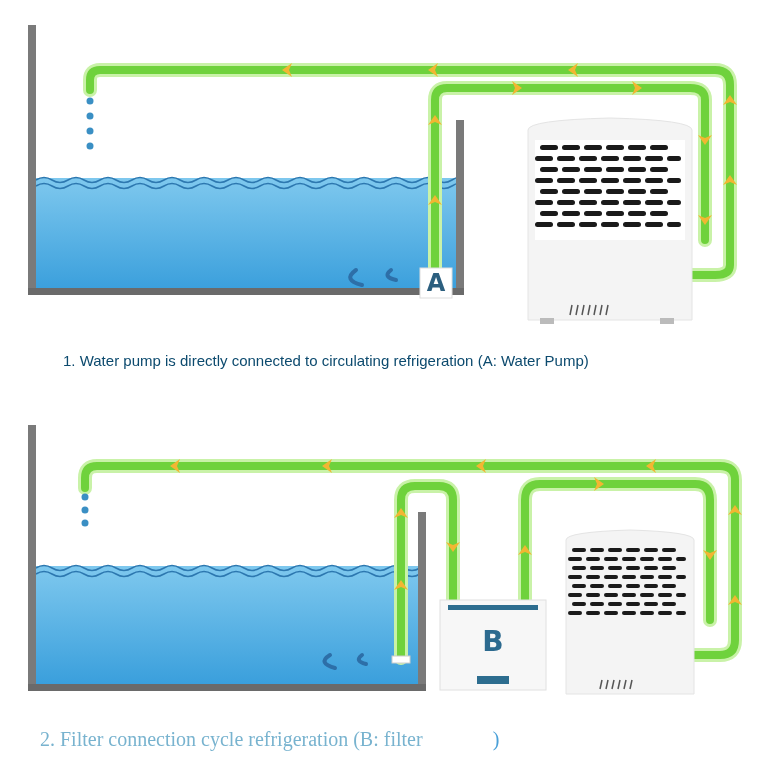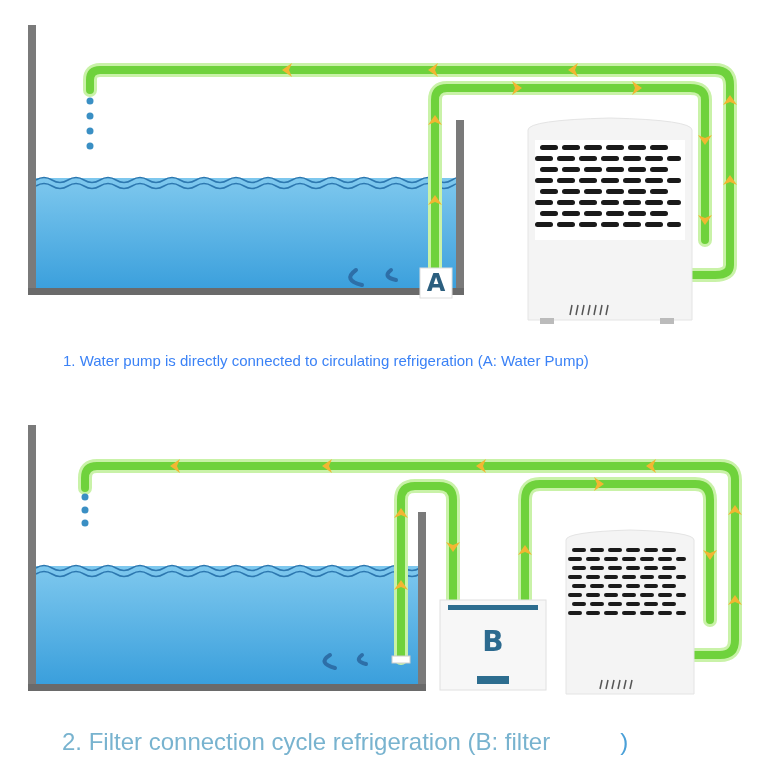--- a/index.html
+++ b/index.html
@@ -1,20 +1,20 @@
 <!DOCTYPE html>
 <html><head>
 <meta charset="utf-8">
 <style>
   html,body{margin:0;padding:0;background:#ffffff;}
   body{width:762px;height:769px;position:relative;overflow:hidden;font-family:"Liberation Sans",sans-serif;}
   .panel{position:absolute;left:0;width:762px;}
   svg{position:absolute;left:0;top:0;}
-  .caption1{position:absolute;left:63px;top:352px;font-size:15px;color:#3b82f6;letter-spacing:0;white-space:nowrap;}
-  .caption2{position:absolute;left:62px;top:728px;font-size:24px;color:#78b3cf;white-space:nowrap;}
+  .caption1{position:absolute;left:63px;top:352px;font-size:15px;color:#0c4a6e;letter-spacing:0;white-space:nowrap;}
+  .caption2{position:absolute;left:40px;top:728px;font-size:20px;color:#78b3cf;white-space:nowrap;font-family:Liberation Serif, serif;}
   .label-box{position:absolute;font-family:"DejaVu Sans",sans-serif;font-weight:bold;text-align:center;}
 </style>
 </head>
 <body>
 
 <div class="panel" style="top:0;height:380px;">
   <svg width="762" height="340" viewBox="0 0 762 340">
     <defs>
       <linearGradient id="w1" x1="0" y1="0" x2="0" y2="1">
         <stop offset="0" stop-color="#7ec8ee"></stop>

